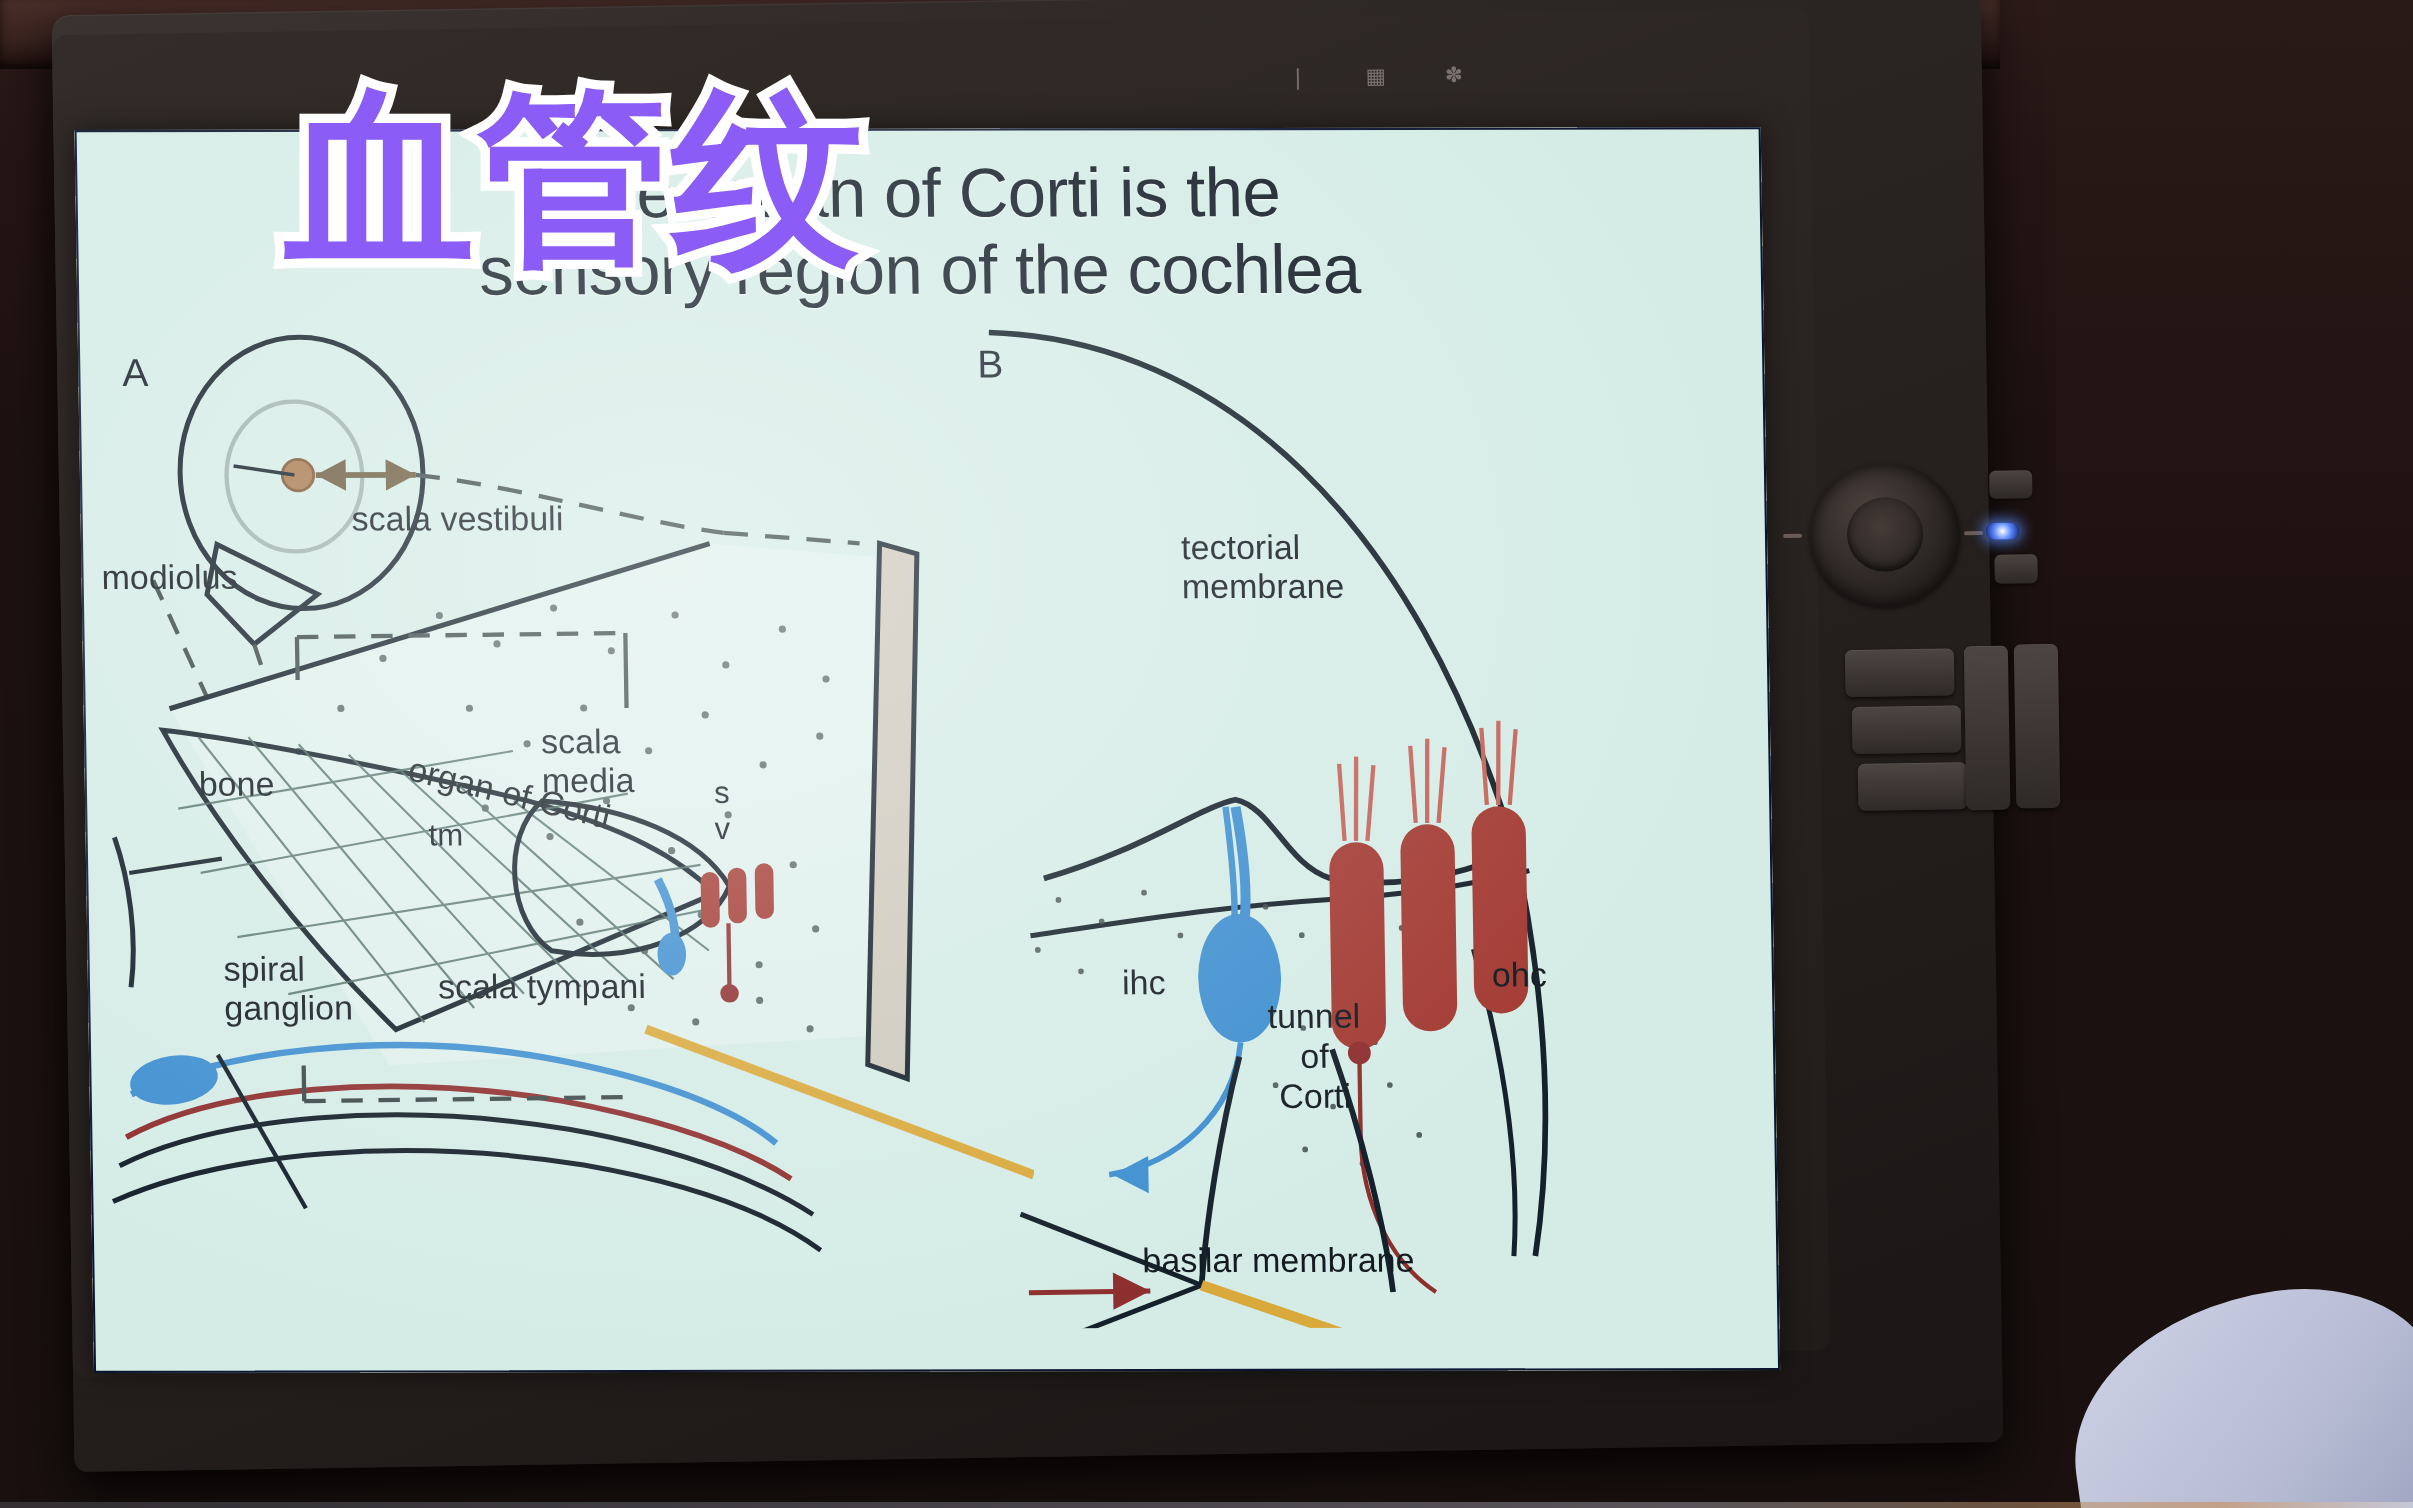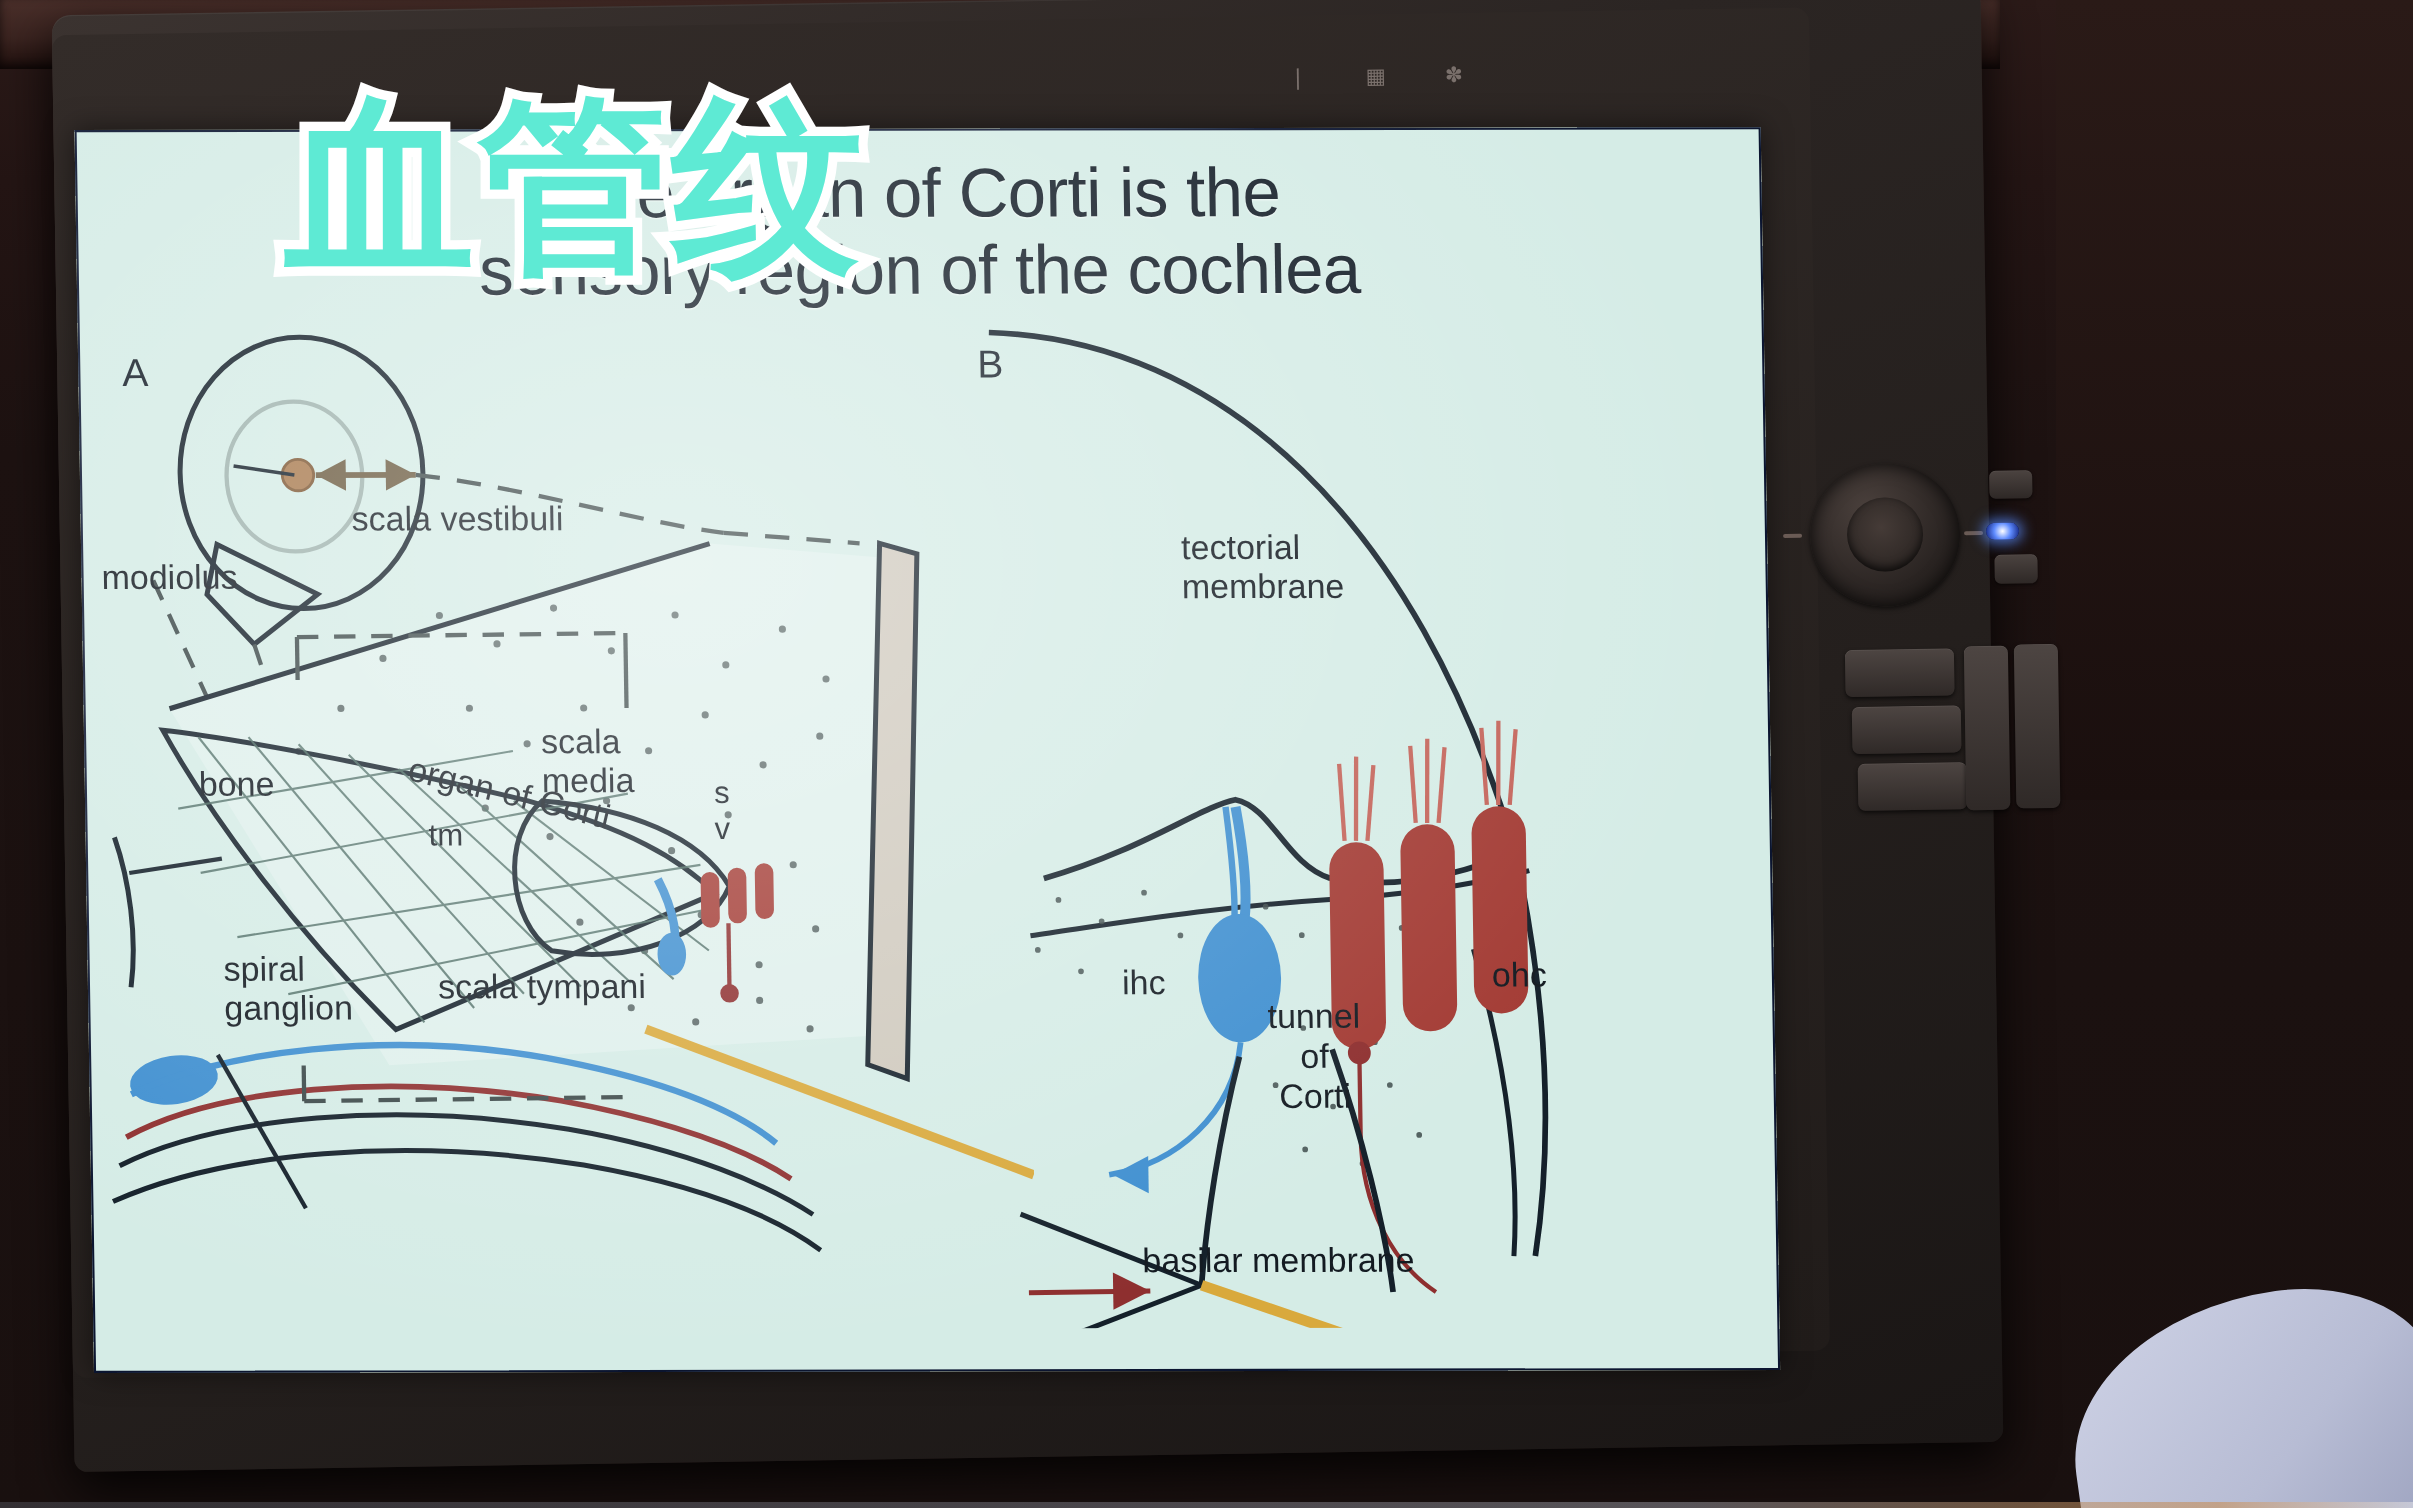--- a/index.html
+++ b/index.html
@@ -105,24 +105,24 @@
     color:#16202a; text-shadow:0 1.4px 1.4px rgba(255,255,255,.5);
   }
   .panel-letter{ position:absolute; font-size:39px; color:#17202a; }
 
   .lbl{ position:absolute; font-size:34px; line-height:1.1; color:#141b22; white-space:pre; }
   .lbl.sm{ font-size:31px; }
   .lbl.rot{ transform-origin:left top; }
 
   
   .cn-caption{
-    position:absolute; left:284px; top:91px;
+    position:absolute; left:284px; top:83px;
     font-family:"DejaVu Sans", sans-serif;
     font-size:191px; font-weight:700; letter-spacing:2.9px; line-height:1;
-    color:#5eead4;
+    color:#8b5cf6;
     -webkit-text-stroke:18.6px #ffffff;
     paint-order:stroke fill;
     z-index:60;
   }
 
   
   .shoulder{
     position:absolute; right:-28.6px; bottom:-43px; width:371px; height:257px;
     border-radius:60% 40% 0 0;
     background:linear-gradient(135deg,#cfd3e6,#b7bcd4 60%,#9aa0bd);

